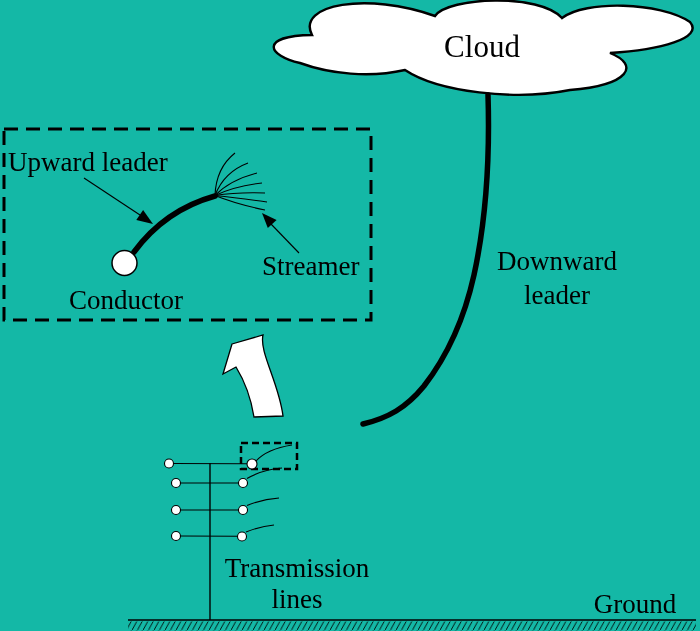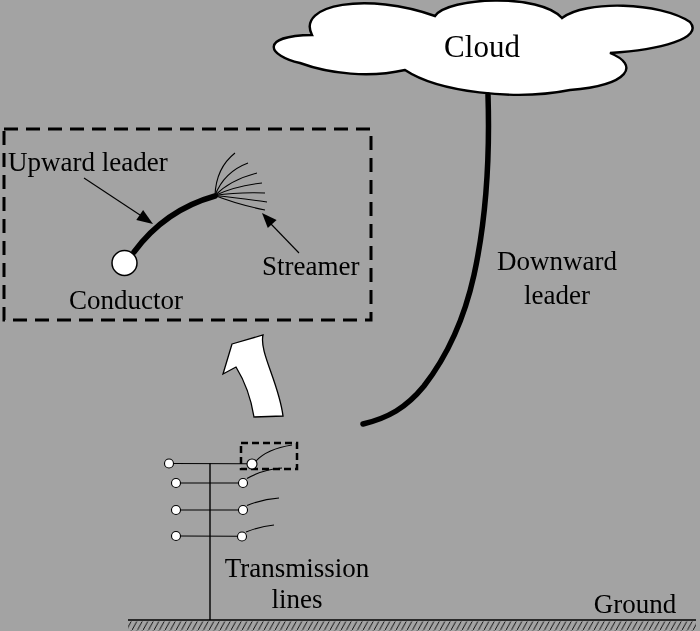--- a/index.html
+++ b/index.html
@@ -4,21 +4,21 @@
 <style>
   html, body {
     margin: 0;
     padding: 0;
     background: #ffffff;
   }
   .stage {
     position: relative;
     width: 700px;
     height: 631px;
-    background: #a3a3a3;
+    background: #14b8a6;
     overflow: hidden;
   }
   svg { display: block; }
   text {
     fill: #000000;
     font-family: "Liberation Serif", "DejaVu Serif", serif;
   }
   .lbl  { font-size: 27px; }
   .big  { font-size: 31px; }
   .ink      { stroke: #000000; fill: none; }

